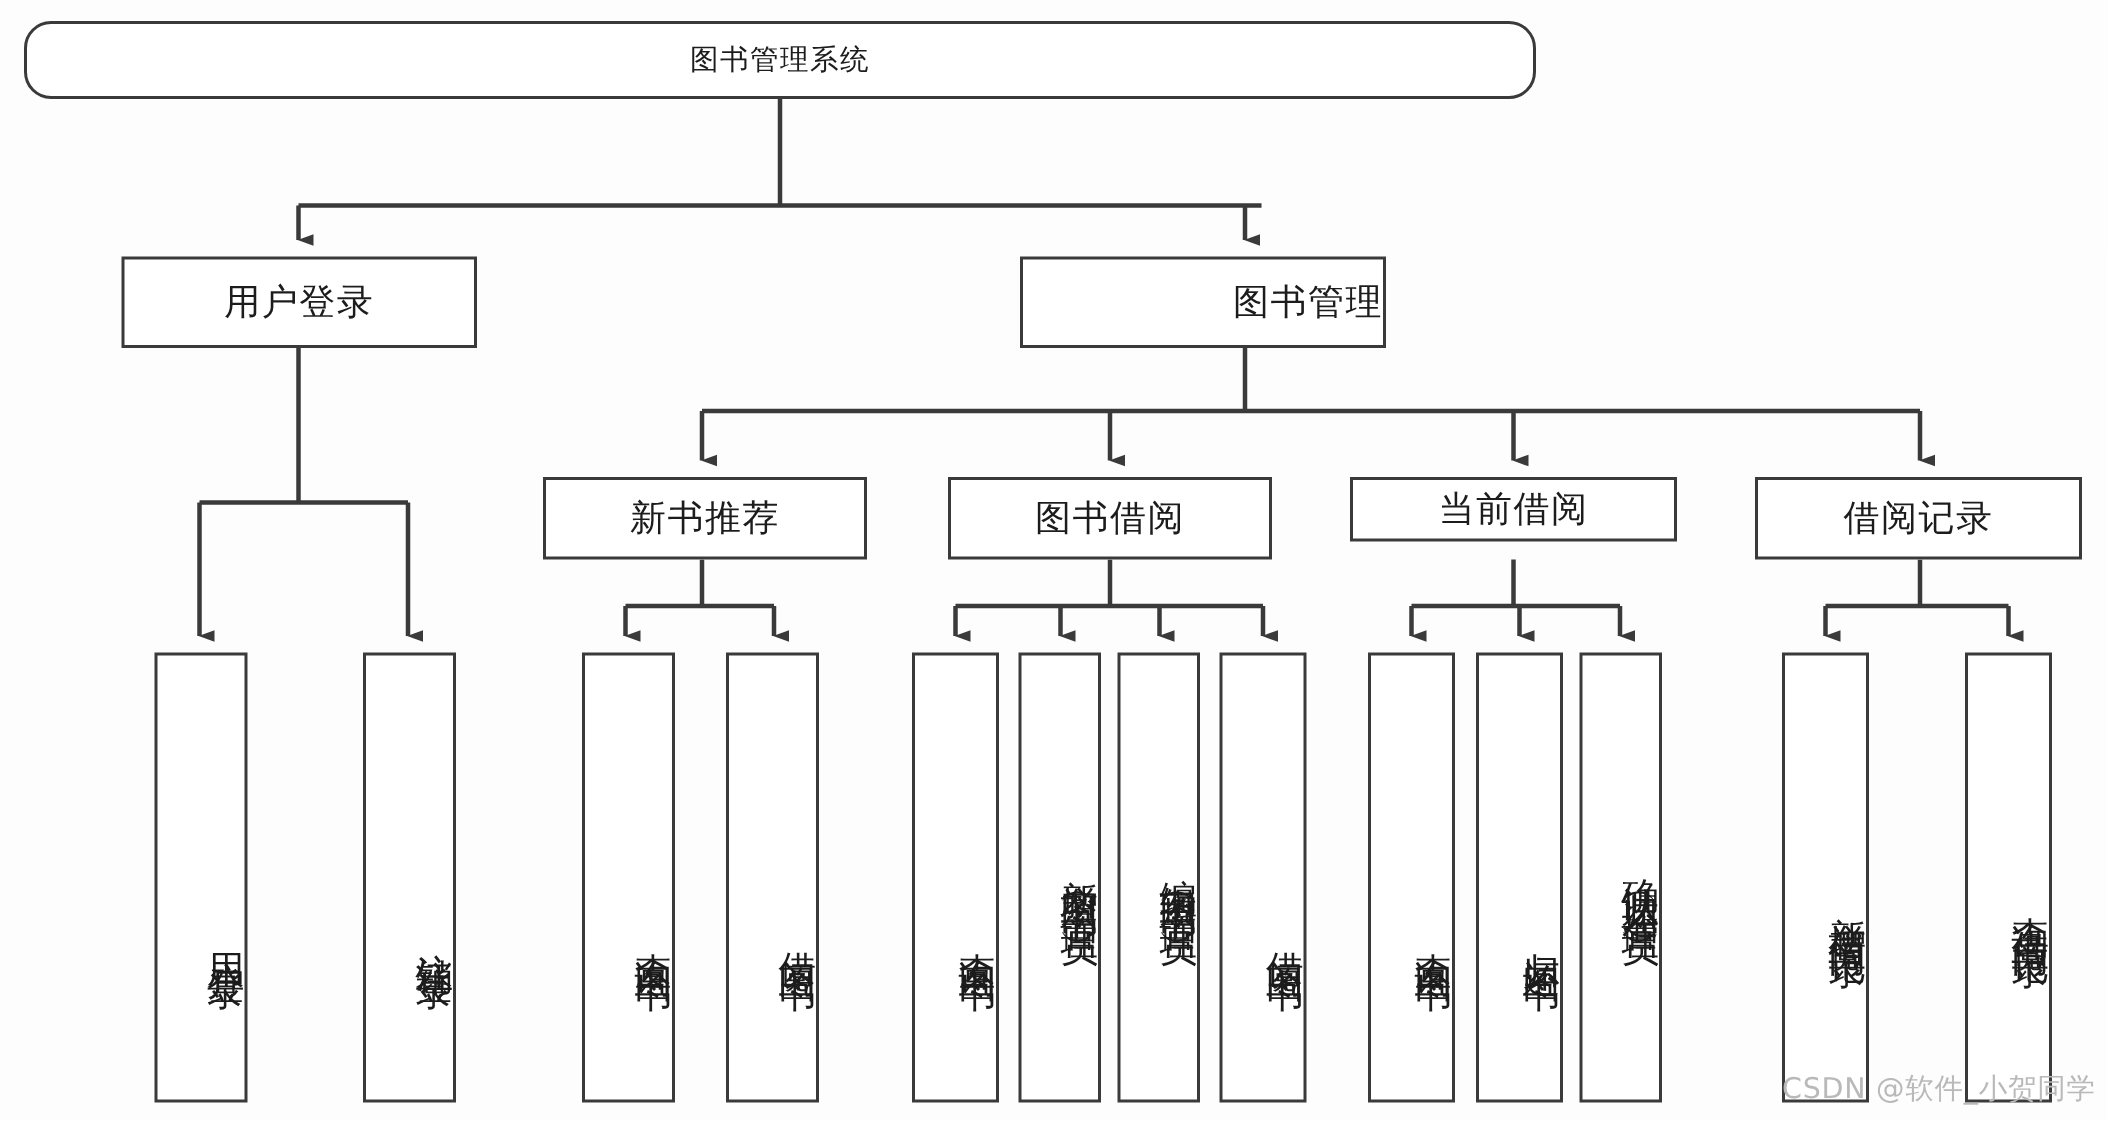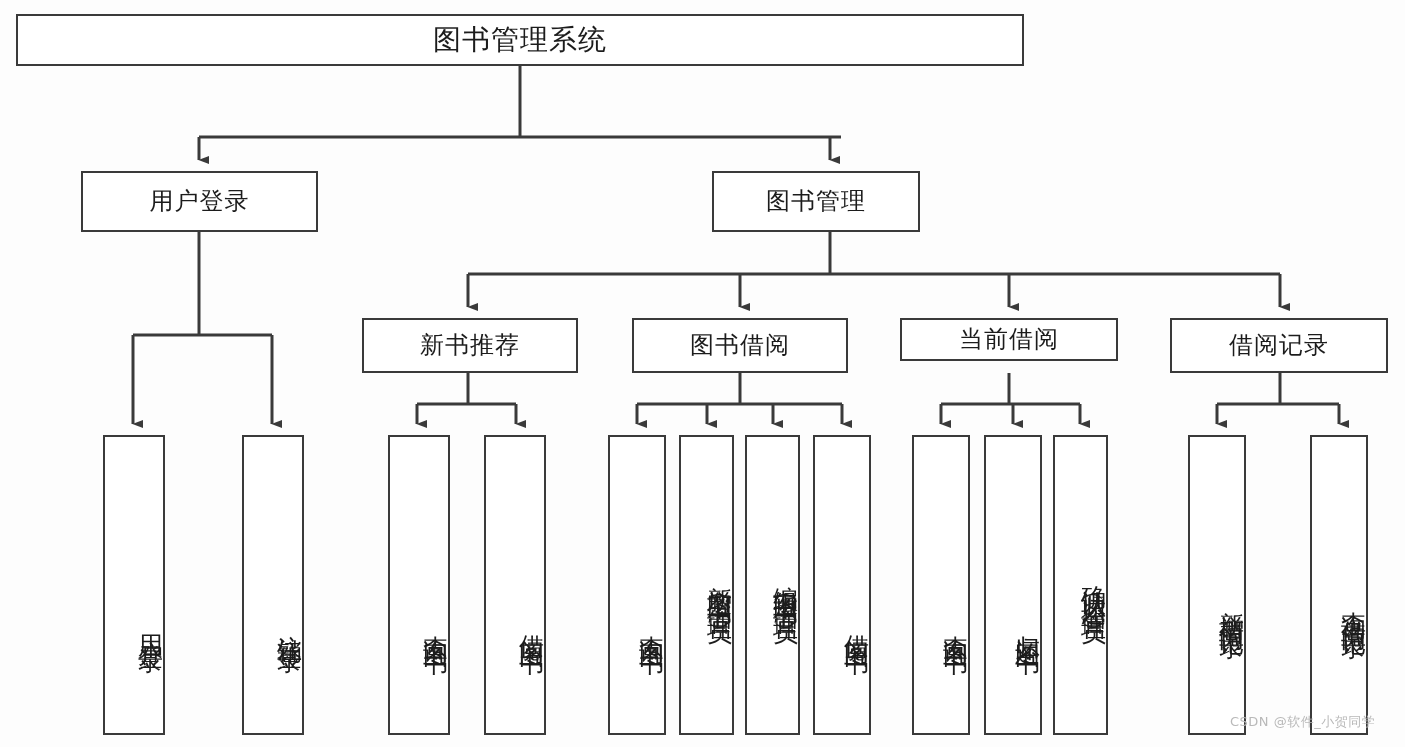--- a/index.html
+++ b/index.html
@@ -33,45 +33,45 @@
     align-items: center;
     justify-content: center;
     color: #1c1c1c;
   }
   .node.h {
     font-size: 24px;
     letter-spacing: 1px;
     line-height: 1.2;
   }
   .node.root {
-    font-size: 28px;
+    font-size: 19px;
+    border-radius: 18px;
   }
   .node.v {
     writing-mode: vertical-rl;
     text-orientation: upright;
     font-size: 25px;
     letter-spacing: 5px;
     line-height: 1.05;
     align-items: flex-start;
     justify-content: center;
     padding-top: 6px;
   }
   .node.v.tall {
     align-items: flex-start;
     padding-top: 4px;
   }
   .watermark {
     position: absolute;
     left: 1188px;
     top: 713px;
-    font-size: 13px;
+    font-size: 19px;
     color: #b9b9b9;
     white-space: nowrap;
     letter-spacing: 0.5px;
-    padding-left: 42px;
   }
 </style>
 </head>
 <body>
 
 <div id="canvas">
 
   <svg id="edges" viewBox="0 0 1405 747" xmlns="http://www.w3.org/2000/svg">
     <defs>
       <marker id="arw" markerWidth="10" markerHeight="11" refX="4.2" refY="10" orient="auto" markerUnits="userSpaceOnUse">
@@ -124,21 +124,21 @@
     </g>
   </svg>
 
   <div class="node h root" style="left:16px; top:14px; width:1008px; height:52px;">
     <span>图书管理系统</span>
   </div>
 
   <div class="node h" style="left:81px; top:171px; width:237px; height:61px;">
     <span>用户登录</span>
   </div>
-  <div class="node h" style="left:712px; top:171px; width:208px; height:61px;">
+  <div class="node h" style="left:680px; top:171px; width:244px; height:61px;justify-content:flex-end;">
     <span>图书管理</span>
   </div>
 
   <div class="node h" style="left:362px; top:318px; width:216px; height:55px;align-items:center;">
     <span>新书推荐</span>
   </div>
   <div class="node h" style="left:632px; top:318px; width:216px; height:55px;">
     <span>图书借阅</span>
   </div>
   <div class="node h" style="left:900px; top:318px; width:218px; height:43px;">

